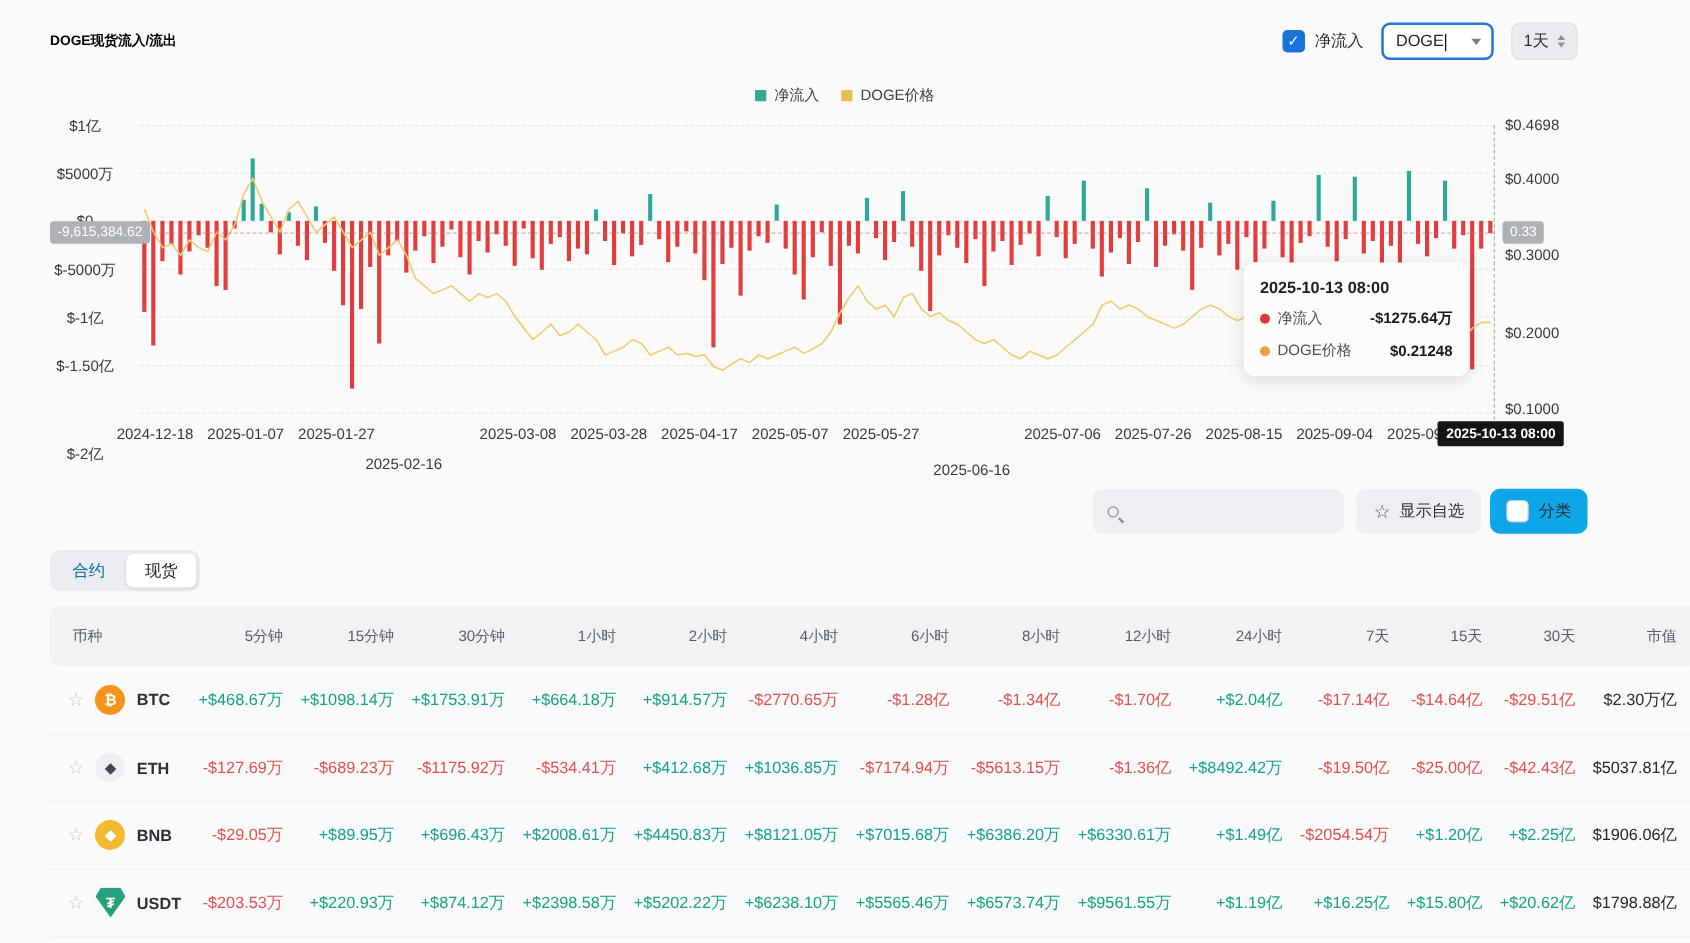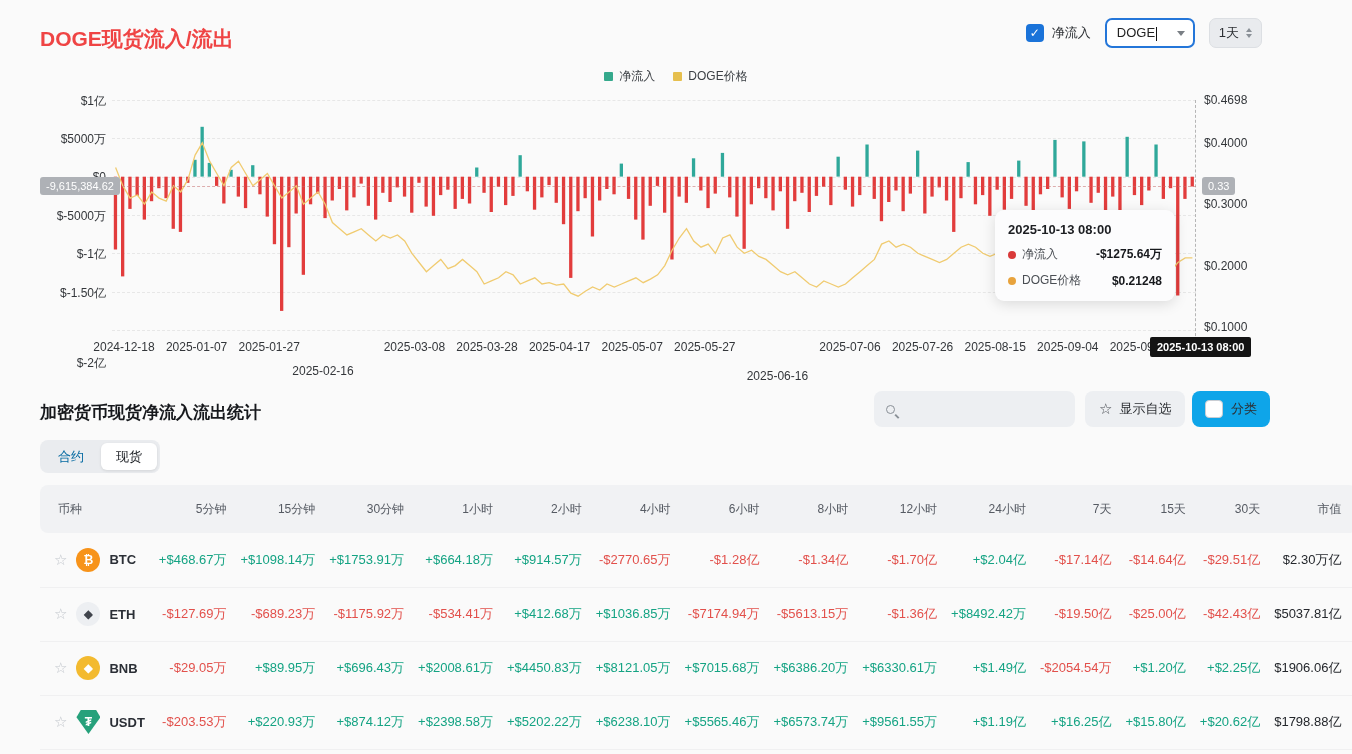--- a/index.html
+++ b/index.html
@@ -1,41 +1,41 @@
 <!DOCTYPE html>
 <html><head>
 <meta charset="utf-8">
 <style>
   * { margin:0; padding:0; box-sizing:border-box; }
   html,body { width:1352px; height:754px; overflow:hidden; }
   body { background:#fafafa; font-family:"Liberation Sans","DejaVu Sans",sans-serif; color:#222; }
   #page { position:relative; width:1352px; height:754px; }
 
   
-  .chart-title { position:absolute; left:40px; top:25px; font-size:21px; font-weight:bold; color:#ef4444; }
+  .chart-title { position:absolute; left:40px; top:25px; font-size:11px; font-weight:bold; color:#000000; }
   .top-controls { position:absolute; right:90px; top:18px; display:flex; align-items:center; gap:14px; }
   .cb-wrap { display:flex; align-items:center; gap:8px; }
   .cb-blue { width:18px; height:18px; border-radius:4px; background:#1a73d9; color:#fff; font-size:12px; line-height:18px; text-align:center; cursor:pointer; }
   .cb-label { font-size:13px; color:#2c2f33; }
   .sym-select { display:flex; align-items:center; justify-content:space-between; width:90px; height:30px; background:#fff; border:2px solid #2476d9; border-radius:7px; padding:0 8px 0 10px; font-size:13px; color:#222; cursor:text; }
   .cursor-bar { display:inline-block; width:1px; height:14px; background:#111; margin-left:1px; vertical-align:middle; }
   .caret-down { width:0; height:0; border-left:4px solid transparent; border-right:4px solid transparent; border-top:5px solid #7a7f85; }
   .period-select { display:flex; align-items:center; gap:7px; height:30px; background:#e9ebee; border:1px solid #dcdfe3; border-radius:7px; padding:0 9px; font-size:13px; color:#2c2f33; cursor:pointer; }
   .spin { display:flex; flex-direction:column; gap:2px; }
   .spin .up { width:0;height:0;border-left:3.5px solid transparent;border-right:3.5px solid transparent;border-bottom:4px solid #8a9097; }
   .spin .dn { width:0;height:0;border-left:3.5px solid transparent;border-right:3.5px solid transparent;border-top:4px solid #8a9097; }
 
   .legend { position:absolute; left:0; top:68px; width:1352px; display:flex; justify-content:center; gap:18px; }
   .legend-item { display:flex; align-items:center; gap:6px; font-size:12px; color:#3c4045; }
   .legend-sq { width:9px; height:9px; border-radius:1px; }
 
   .plot { position:absolute; left:112px; top:100px; width:1084px; height:230px; }
   .gridline { position:absolute; left:0; width:1084px; border-top:1px dashed #e7e7e7; }
   .axis-lab { position:absolute; font-size:12px; color:#33363a; white-space:nowrap; }
-  .axis-left { text-align:right; width:76px; left:30px; }
+  .axis-left { text-align:center; width:76px; left:30px; }
   .axis-right { left:1204px; }
   .x-lab { position:absolute; top:340px; transform:translateX(-50%); font-size:12px; color:#33363a; white-space:nowrap; }
 
   .crosshair-v { position:absolute; left:1195px; top:100px; height:246px; border-left:1px dashed #b5b5b5; z-index:3; }
   .crosshair-h { position:absolute; left:112px; top:186px; width:1084px; border-top:1px dashed rgba(196,110,110,0.55); z-index:3; }
   .chip { position:absolute; background:#aeb1b6; color:#fff; font-size:11px; padding:3px 6px; border-radius:3px; z-index:4; white-space:nowrap; }
   .chip-date { position:absolute; background:#141414; color:#fff; font-size:11px; font-weight:bold; padding:4px 7px; border-radius:2px; z-index:5; white-space:nowrap; }
   .watermark { position:absolute; left:1032px; top:246px; font-size:19px; font-weight:bold; color:#d7d9dc; letter-spacing:2px; z-index:1; }
 
   .tooltip { position:absolute; left:995px; top:210px; width:180px; background:#fcfcfd; border-radius:9px; box-shadow:0 3px 14px rgba(0,0,0,.13); padding:12px 13px; z-index:10; }
@@ -324,21 +324,20 @@
       <span class="tt-label">净流入</span>
       <span class="tt-val">-$1275.64万</span>
     </div>
     <div class="tt-row">
       <span class="tt-dot" id="tt-dot-1" style="background: rgb(232, 163, 61);"></span>
       <span class="tt-label">DOGE价格</span>
       <span class="tt-val">$0.21248</span>
     </div>
   </div>
 
-  <div class="tbl-title">加密货币现货净流入流出统计</div>
 
   <div class="search-box">
     <span class="mag"></span>
     <input style="border: none; background: transparent; outline: none; margin-left: 10px; width: 150px; font-size: 13px;" value="">
   </div>
   <div class="fav-btn">
     <span class="star">☆</span>
     <span>显示自选</span>
   </div>
   <div class="cat-btn">

